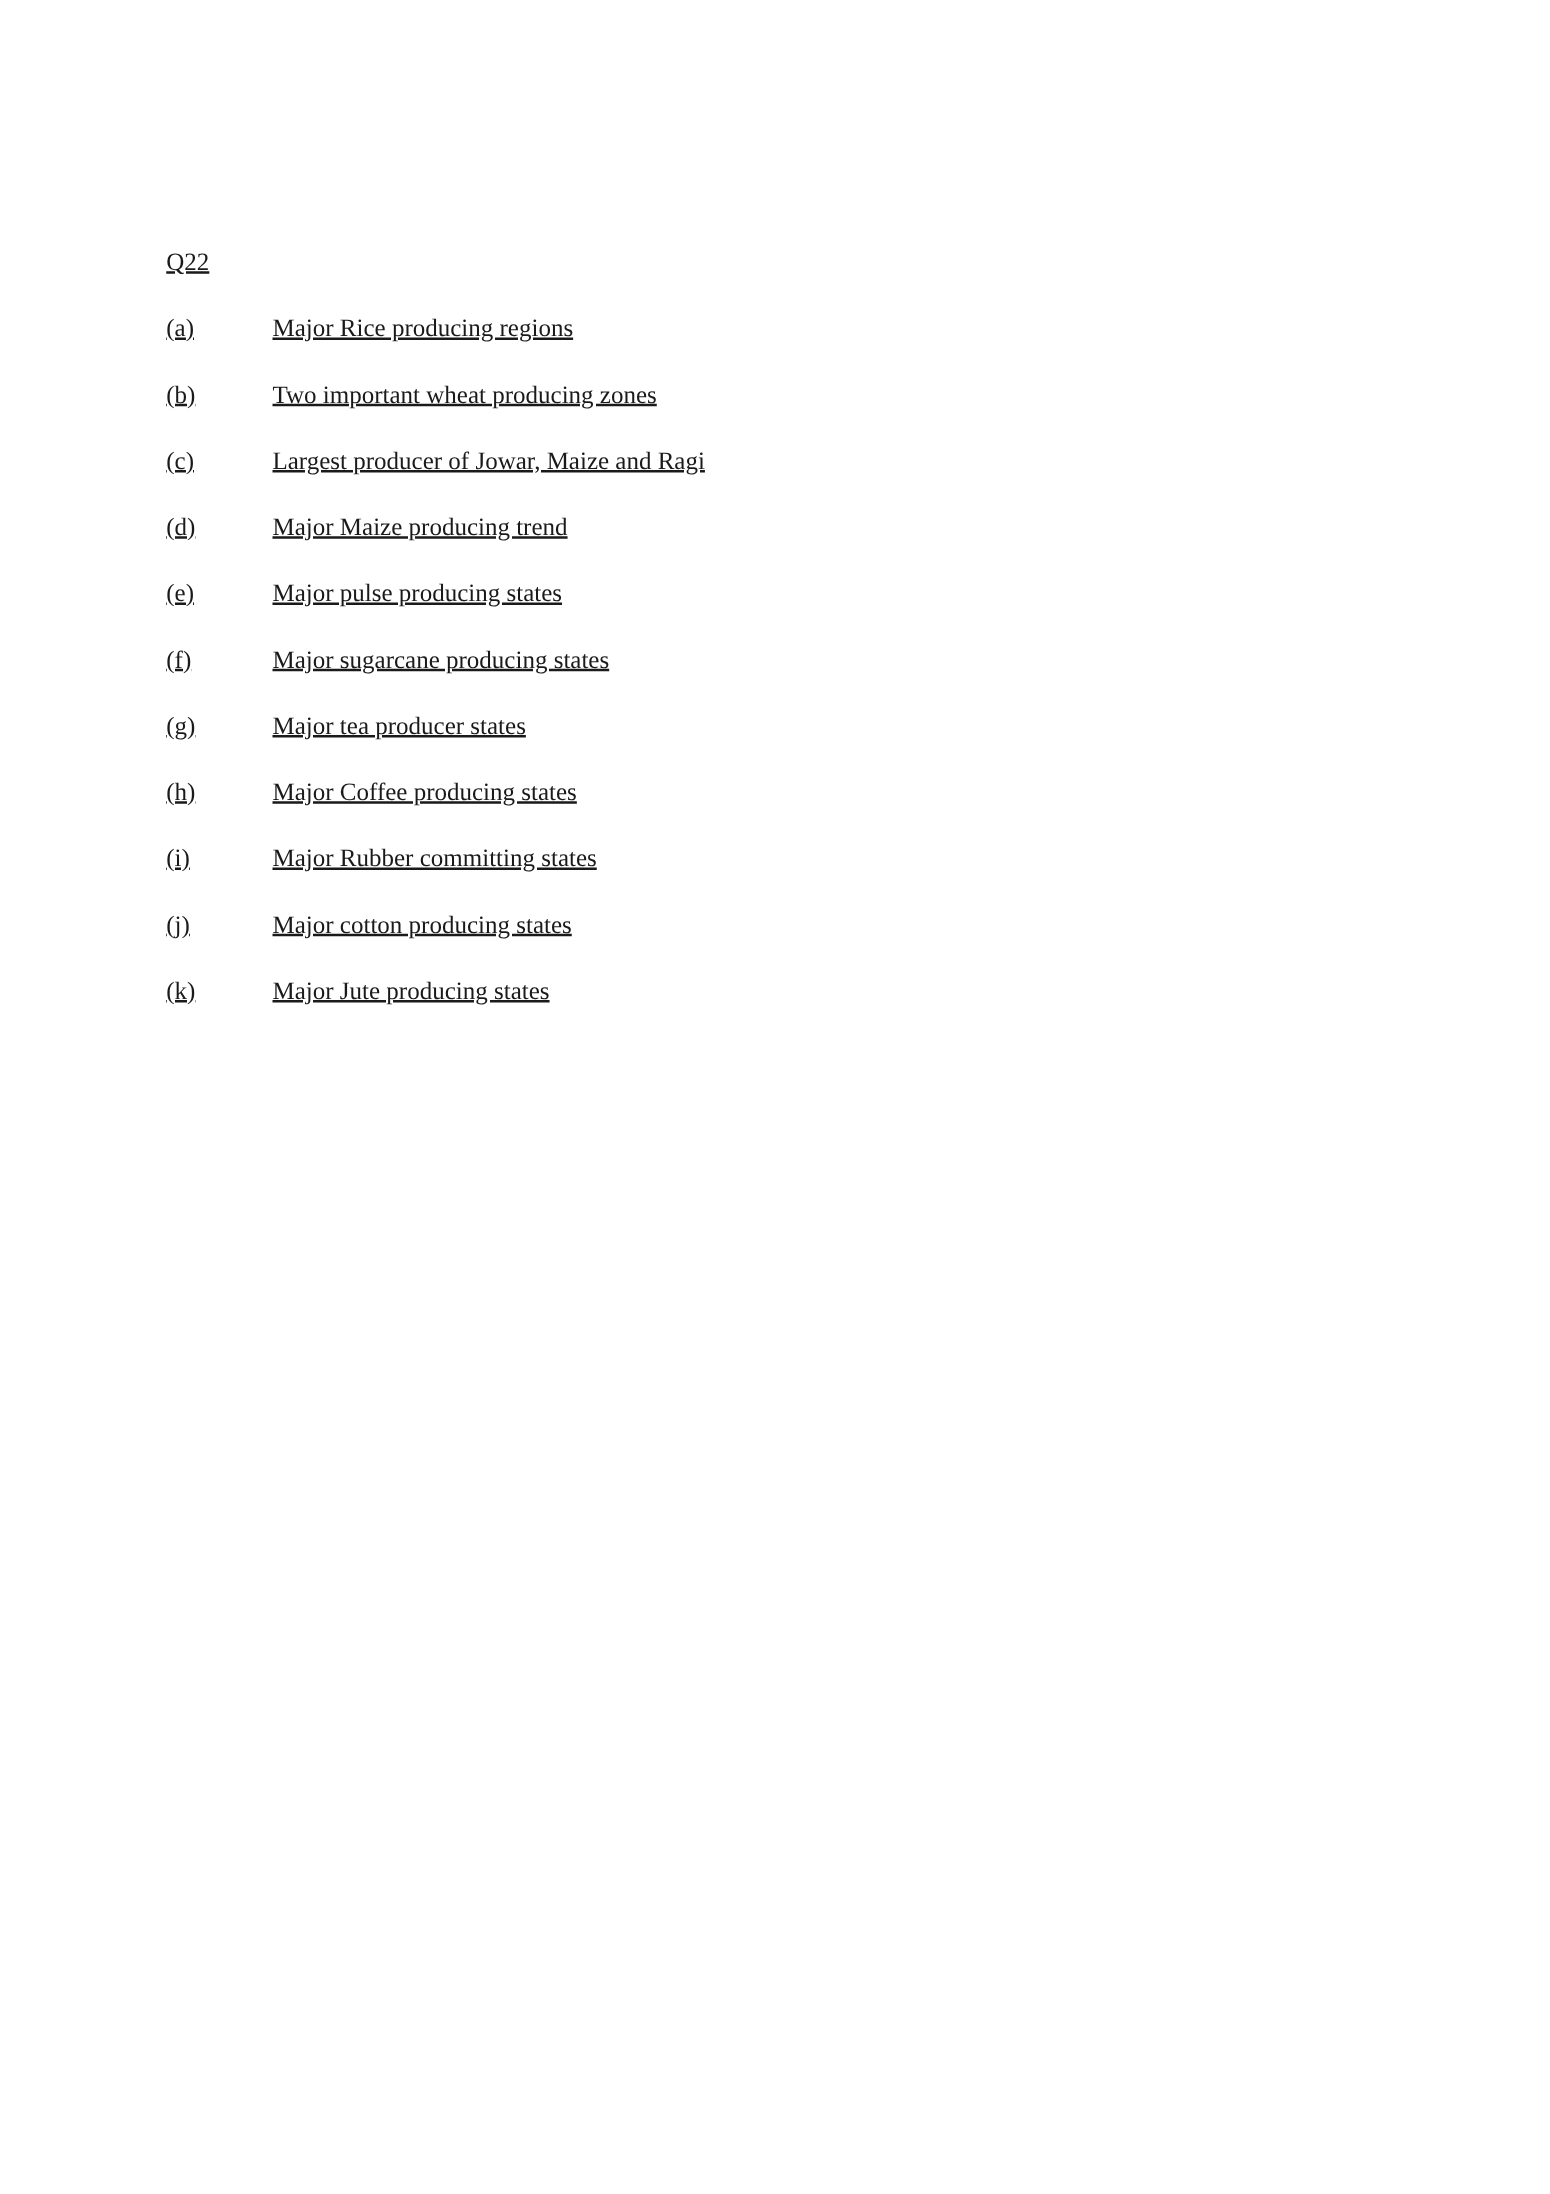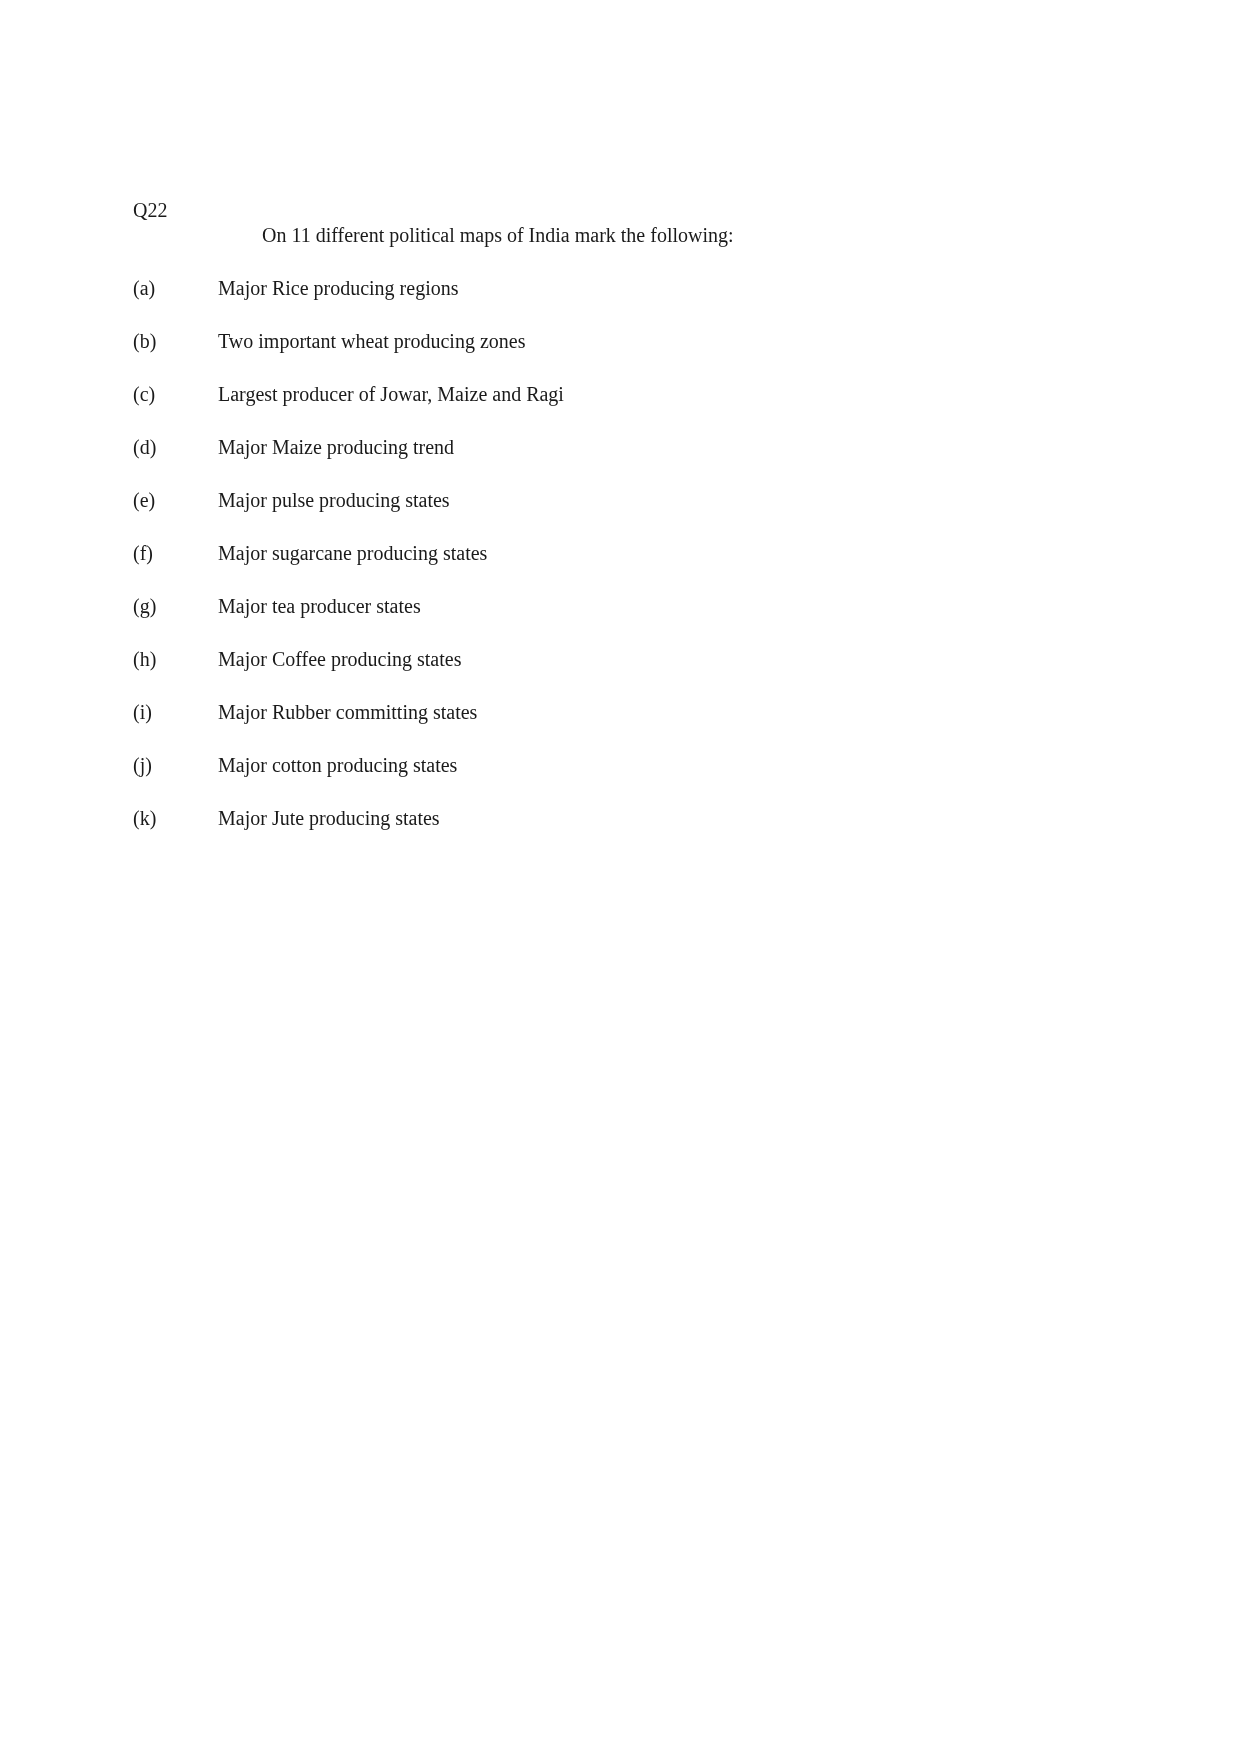--- a/index.html
+++ b/index.html
@@ -17,20 +17,21 @@
     line-height: 25px;
     color: #1a1a1a;
     overflow: hidden;
     box-sizing: border-box;
   }
   .content {
     position: absolute;
     top: 198px;
     left: 133px;
     right: 60px;
+    text-decoration: underline;
   }
   .q-row {
     display: flex;
     align-items: baseline;
   }
   .q-label {
     flex: 0 0 129px;
     white-space: nowrap;
   }
   .q-text {
@@ -60,21 +61,20 @@
 
 <div class="page">
   <div class="content">
 
     <div class="q-row">
       <span class="q-label">Q22</span>
     </div>
 
 
 
-    <div class="intro-row">On 11 different political maps of India mark the following:</div>
 
     <div class="item-row">
       <span class="item-label">(a)</span>
       <span class="item-text">Major Rice producing regions</span>
     </div>
 
     <div class="item-row">
       <span class="item-label">(b)</span>
       <span class="item-text">Two important wheat producing zones</span>
     </div>

